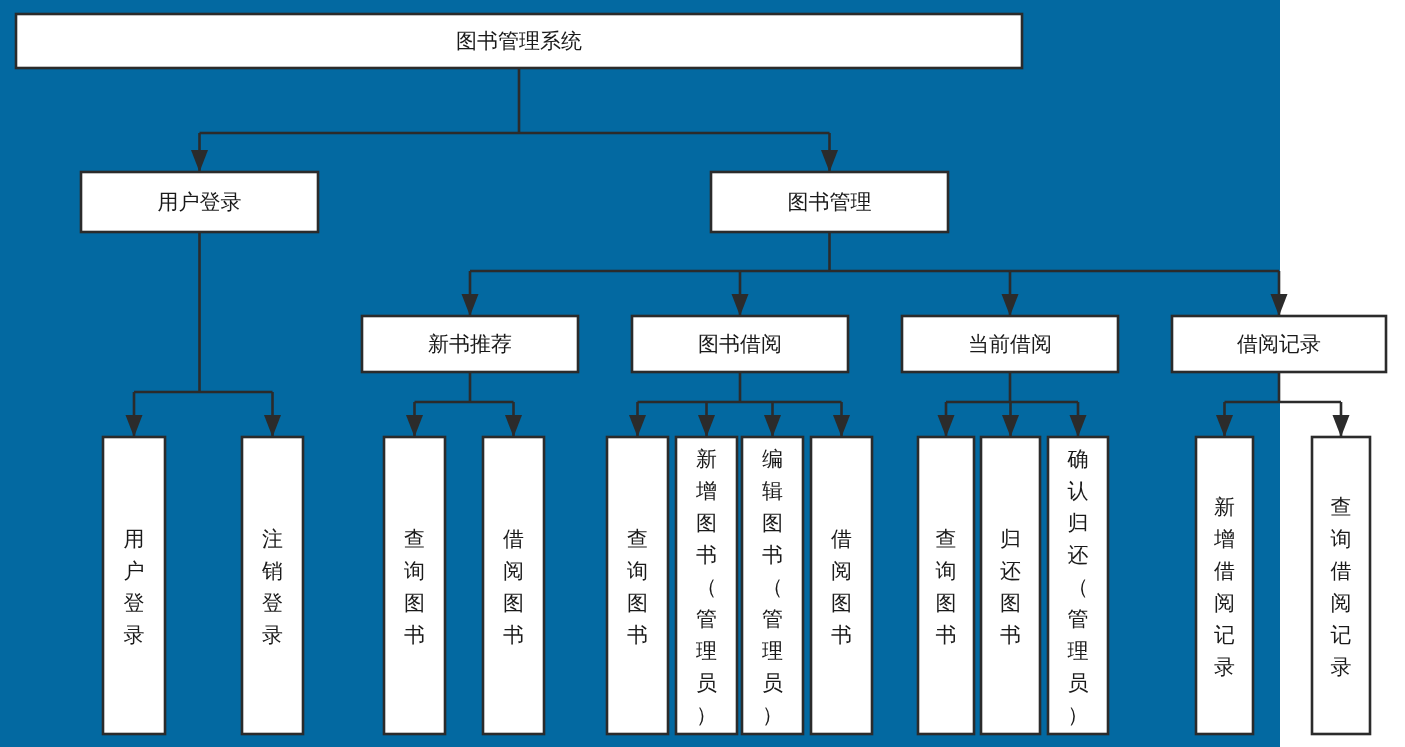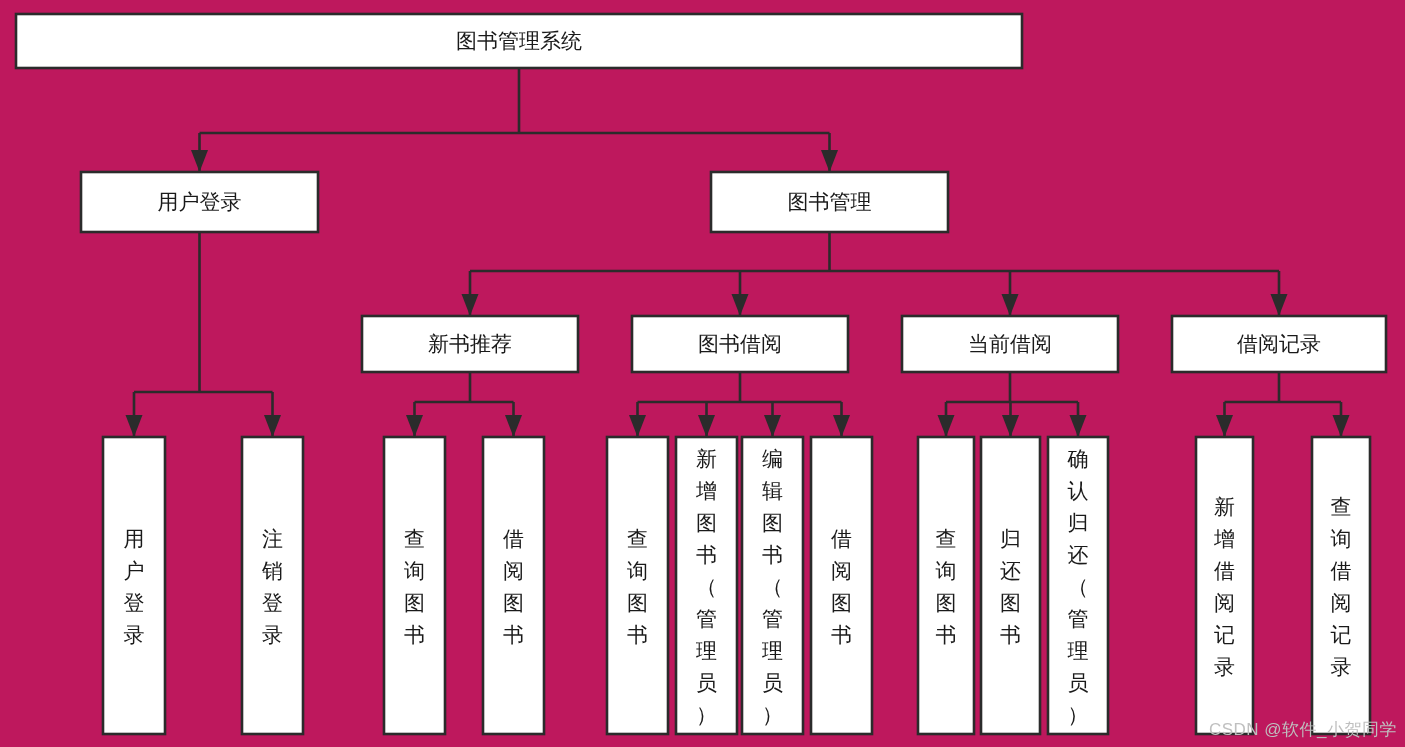--- a/index.html
+++ b/index.html
@@ -9,23 +9,23 @@
   }
   body {
     width: 1405px;
     height: 747px;
     font-family: "Liberation Sans", "DejaVu Sans", sans-serif;
     overflow: hidden;
     position: relative;
   }
   #diagram-root {
     position: relative;
-    width: 1405px;
+    width: 1280px;
     height: 747px;
-    background: #be185d;
+    background: #0369a1;
   }
   svg#flow-svg {
     position: absolute;
     left: 0;
     top: 0;
     width: 1405px;
     height: 747px;
   }
   .node-box {
     fill: #ffffff;
@@ -202,14 +202,13 @@
         <g>
           <rect class="node-box" x="1196" y="437" width="57" height="297"></rect>
           <text class="node-label-vert" x="1224.5" y="514.46"><tspan x="1224.5" dy="0">新</tspan><tspan x="1224.5" dy="32">增</tspan><tspan x="1224.5" dy="32">借</tspan><tspan x="1224.5" dy="32">阅</tspan><tspan x="1224.5" dy="32">记</tspan><tspan x="1224.5" dy="32">录</tspan></text>
         </g>
         <g>
           <rect class="node-box" x="1312" y="437" width="58" height="297"></rect>
           <text class="node-label-vert" x="1341" y="514.46"><tspan x="1341" dy="0">查</tspan><tspan x="1341" dy="32">询</tspan><tspan x="1341" dy="32">借</tspan><tspan x="1341" dy="32">阅</tspan><tspan x="1341" dy="32">记</tspan><tspan x="1341" dy="32">录</tspan></text>
         </g>
       </g>
   </svg>
-  <div class="watermark">CSDN @软件_小贺同学</div>
 </div>
 
 </body></html>

